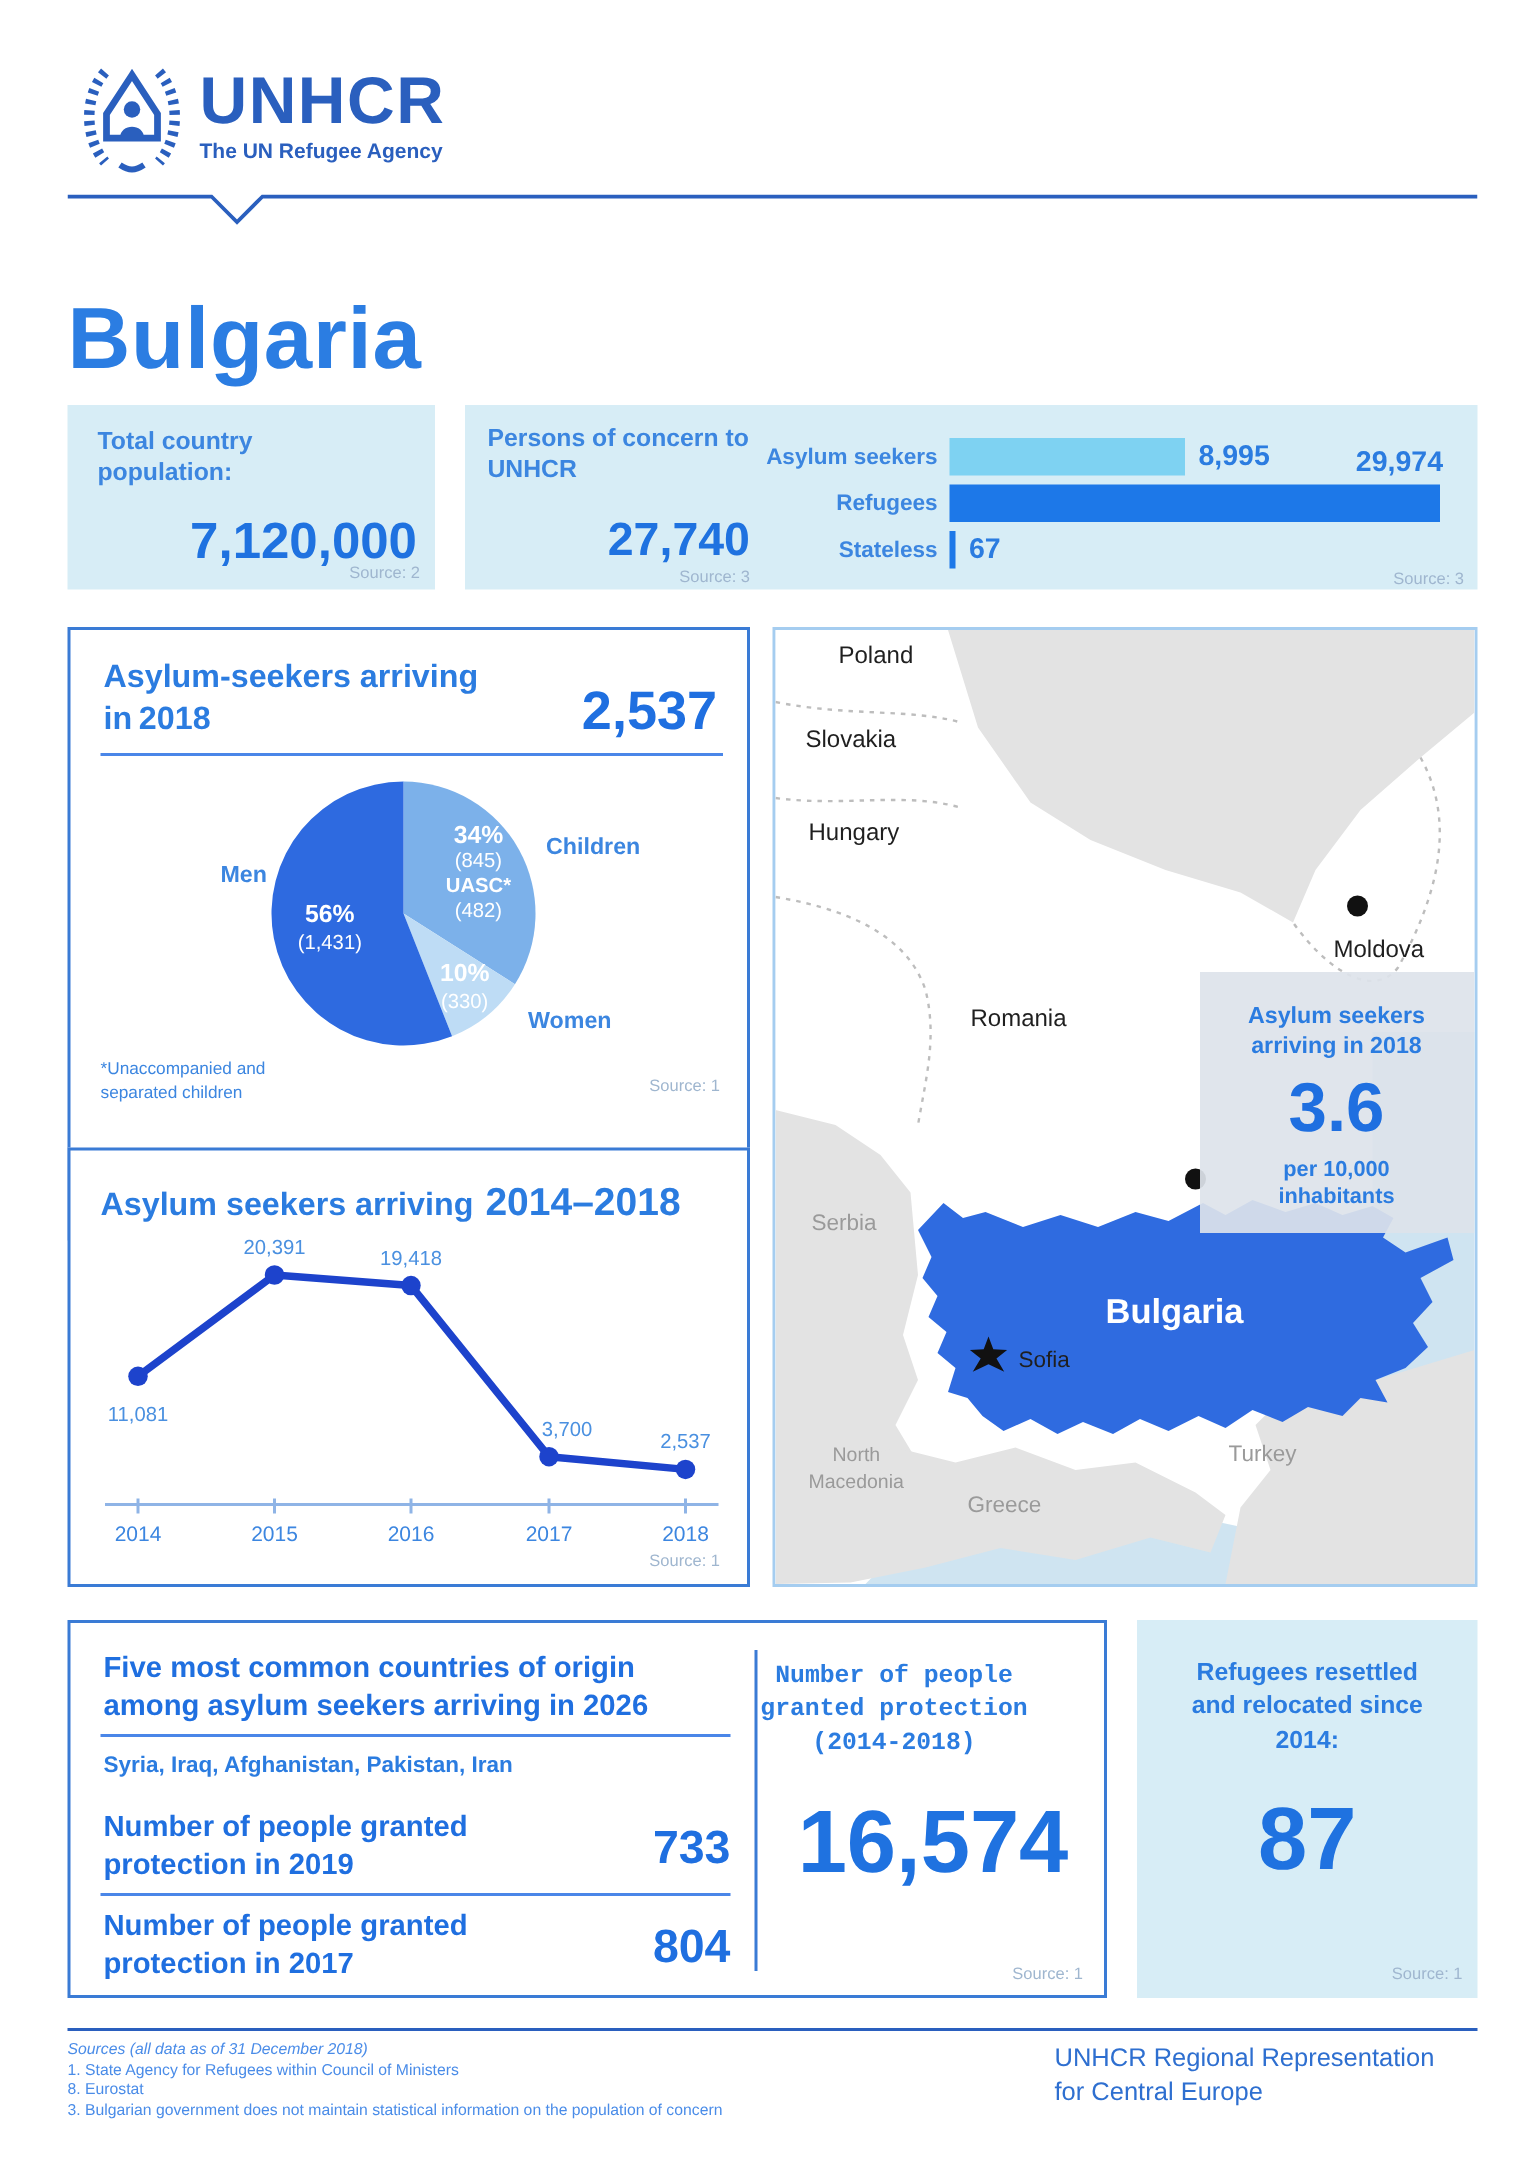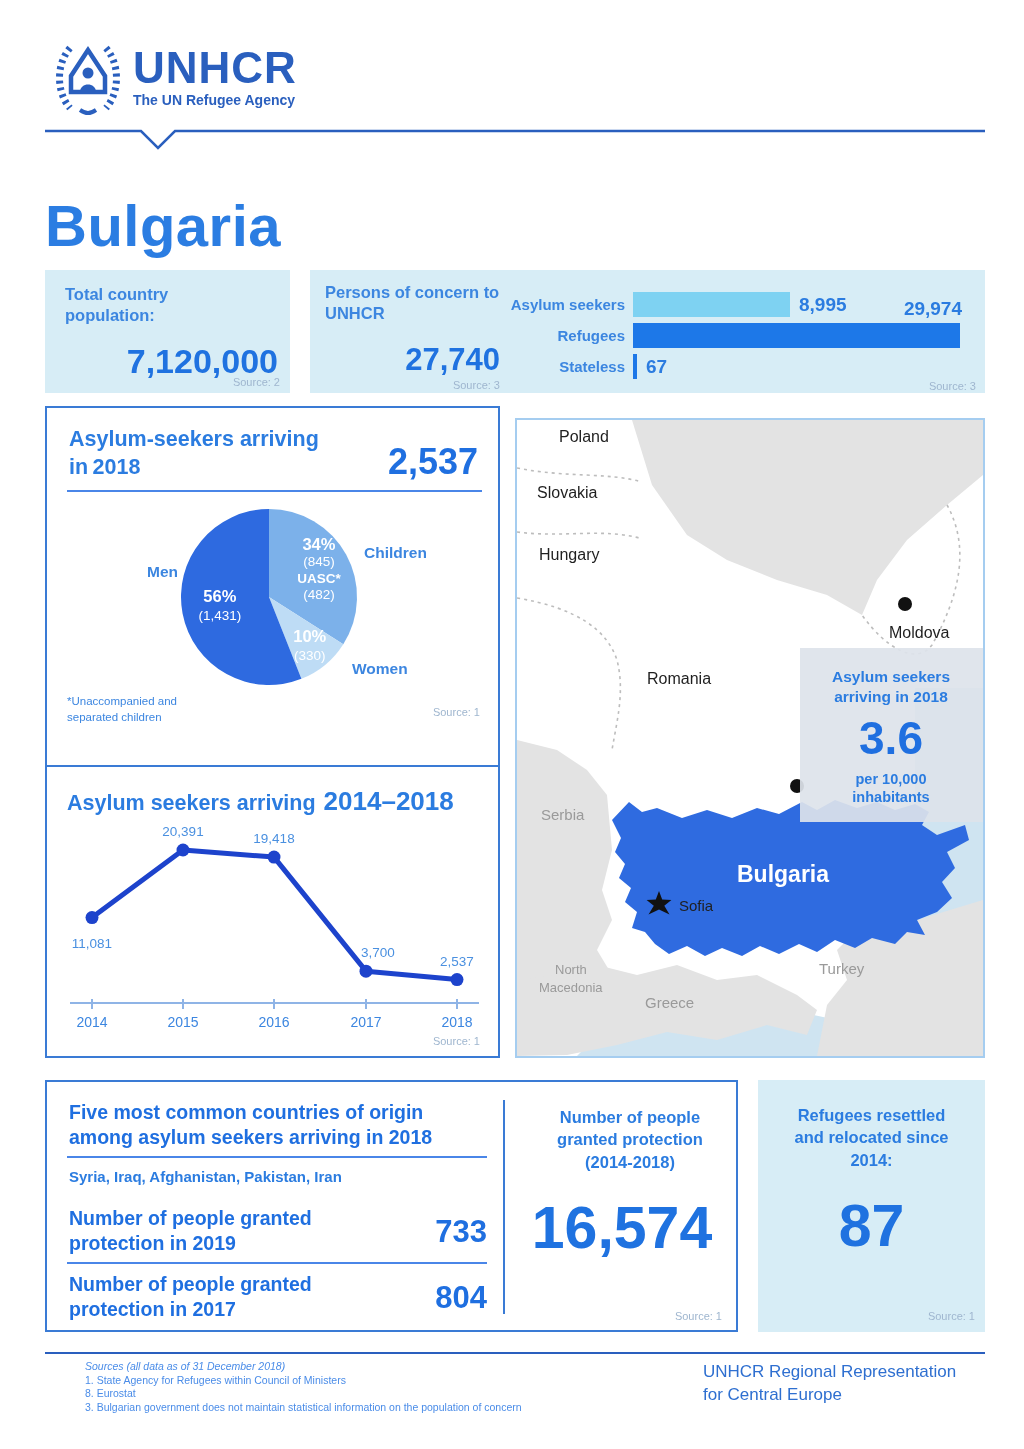--- a/index.html
+++ b/index.html
@@ -98,21 +98,21 @@
     <span class="poc-cat">Refugees</span>
     <span class="poc-bar" style="width: 327px; background: rgb(29, 120, 232);"></span>
   </div>
   <div class="poc-row" style="left:505px; top:354px;">
     <span class="poc-cat">Stateless</span>
     <span class="poc-bar" style="width: 4px; background: rgb(29, 120, 232);"></span>
     <span class="poc-val">67</span>
   </div>
   <div class="abs src" style="right:48px; top:380px;">Source: 3</div>
 
-  <div class="abs chart-card" style="left:45px; top:406px; width:455px; height:409px;">
+  <div class="abs chart-card" style="left:45px; top:418px; width:455px; height:409px;">
     <div class="abs chart-title" style="left:22px; top:18px;">Asylum-seekers arriving</div>
     <div class="abs" style="left:22px; top:46px;">
       <span class="chart-title">in</span>
       <span class="chart-title bold-part">2018</span>
     </div>
     <div class="abs big-num" style="right:20px; top:33px; font-size:36px;">2,537</div>
     <div class="abs hr-blue" style="left:20px; top:82px; width:415px;"></div>
 
     <svg id="pie-svg" class="abs" style="left:102px; top:69px;" width="240" height="240" viewBox="0 0 240 240">
         <path d="M 120 120 L 120 32 A 88 88 0 0 1 194.30085744417732 167.15275795815168 Z" fill="#7cb1ea"></path>
@@ -220,61 +220,61 @@
         <text x="374" y="334" font-size="46" font-weight="700" fill="#1f6fe0">3.6</text>
         <text x="374" y="364" font-size="14.5" font-weight="700" fill="#2b7ce0">per 10,000</text>
         <text x="374" y="382" font-size="14.5" font-weight="700" fill="#2b7ce0">inhabitants</text>
       </g>
     </svg>
   </div>
 
   <div class="abs chart-card" style="left:45px; top:1080px; width:693px; height:252px;">
     <div class="abs bottom-title" style="left:22px; top:18px;">
       <div>Five most common countries of origin</div>
-      <div>among asylum seekers arriving in 2018</div>
+      <div>among asylum seekers arriving in 2026</div>
     </div>
     <div class="abs hr-blue" style="left:20px; top:74px; width:420px;"></div>
     <div class="abs countries-line" style="left:22px; top:86px;">Syria, Iraq, Afghanistan, Pakistan, Iran</div>
 
     <div class="abs row-label" style="left:22px; top:124px;">
       <div>Number of people granted</div>
       <div>protection in 2019</div>
     </div>
     <div class="abs row-value" style="left:340px; top:132px; width:100px; text-align:right;">733</div>
     <div class="abs hr-blue" style="left:20px; top:180px; width:420px; height:1.5px;"></div>
 
     <div class="abs row-label" style="left:22px; top:190px;">
       <div>Number of people granted</div>
       <div>protection in 2017</div>
     </div>
     <div class="abs row-value" style="left:340px; top:198px; width:100px; text-align:right;">804</div>
 
     <div class="abs" style="left:456px; top:18px; width:2px; height:214px; background:#3a7bd5;"></div>
 
-    <div class="abs center-label" style="left:478px; top:24px; width:210px;">
+    <div class="abs center-label" style="left:444px; top:24px; width:210px;font-family:Liberation Mono, monospace;">
       <div>Number of people</div>
       <div>granted protection</div>
       <div>(2014-2018)</div>
     </div>
     <div class="abs huge-num" style="left:466px; top:112px; width:218px;">16,574</div>
     <div class="abs src" style="right:14px; top:228px;">Source: 1</div>
   </div>
 
   <div class="abs pale-card" style="left:758px; top:1080px; width:227px; height:252px;">
     <div class="abs center-label" style="left:10px; top:24px; width:207px;">
       <div>Refugees resettled</div>
       <div>and relocated since</div>
       <div>2014:</div>
     </div>
     <div class="abs huge-num" style="left:0; top:112px; width:227px;">87</div>
     <div class="abs src" style="right:10px; top:230px;">Source: 1</div>
   </div>
 
   <div class="abs" style="left:45px; top:1352px; width:940px; height:2px; background:#2a5fbe;"></div>
-  <div class="abs foot-small" style="left:45px; top:1360px; width:470px;margin-left:40px;">
+  <div class="abs foot-small" style="left:45px; top:1360px; width:470px;">
     <div style="font-style:italic;">Sources (all data as of 31 December 2018)</div>
     <div>1. State Agency for Refugees within Council of Ministers</div>
     <div>8. Eurostat</div>
     <div>3. Bulgarian government does not maintain statistical information on the population of concern</div>
   </div>
   <div class="abs foot-org" style="left:703px; top:1360px;">
     <div>UNHCR Regional Representation</div>
     <div>for Central Europe</div>
   </div>
 

